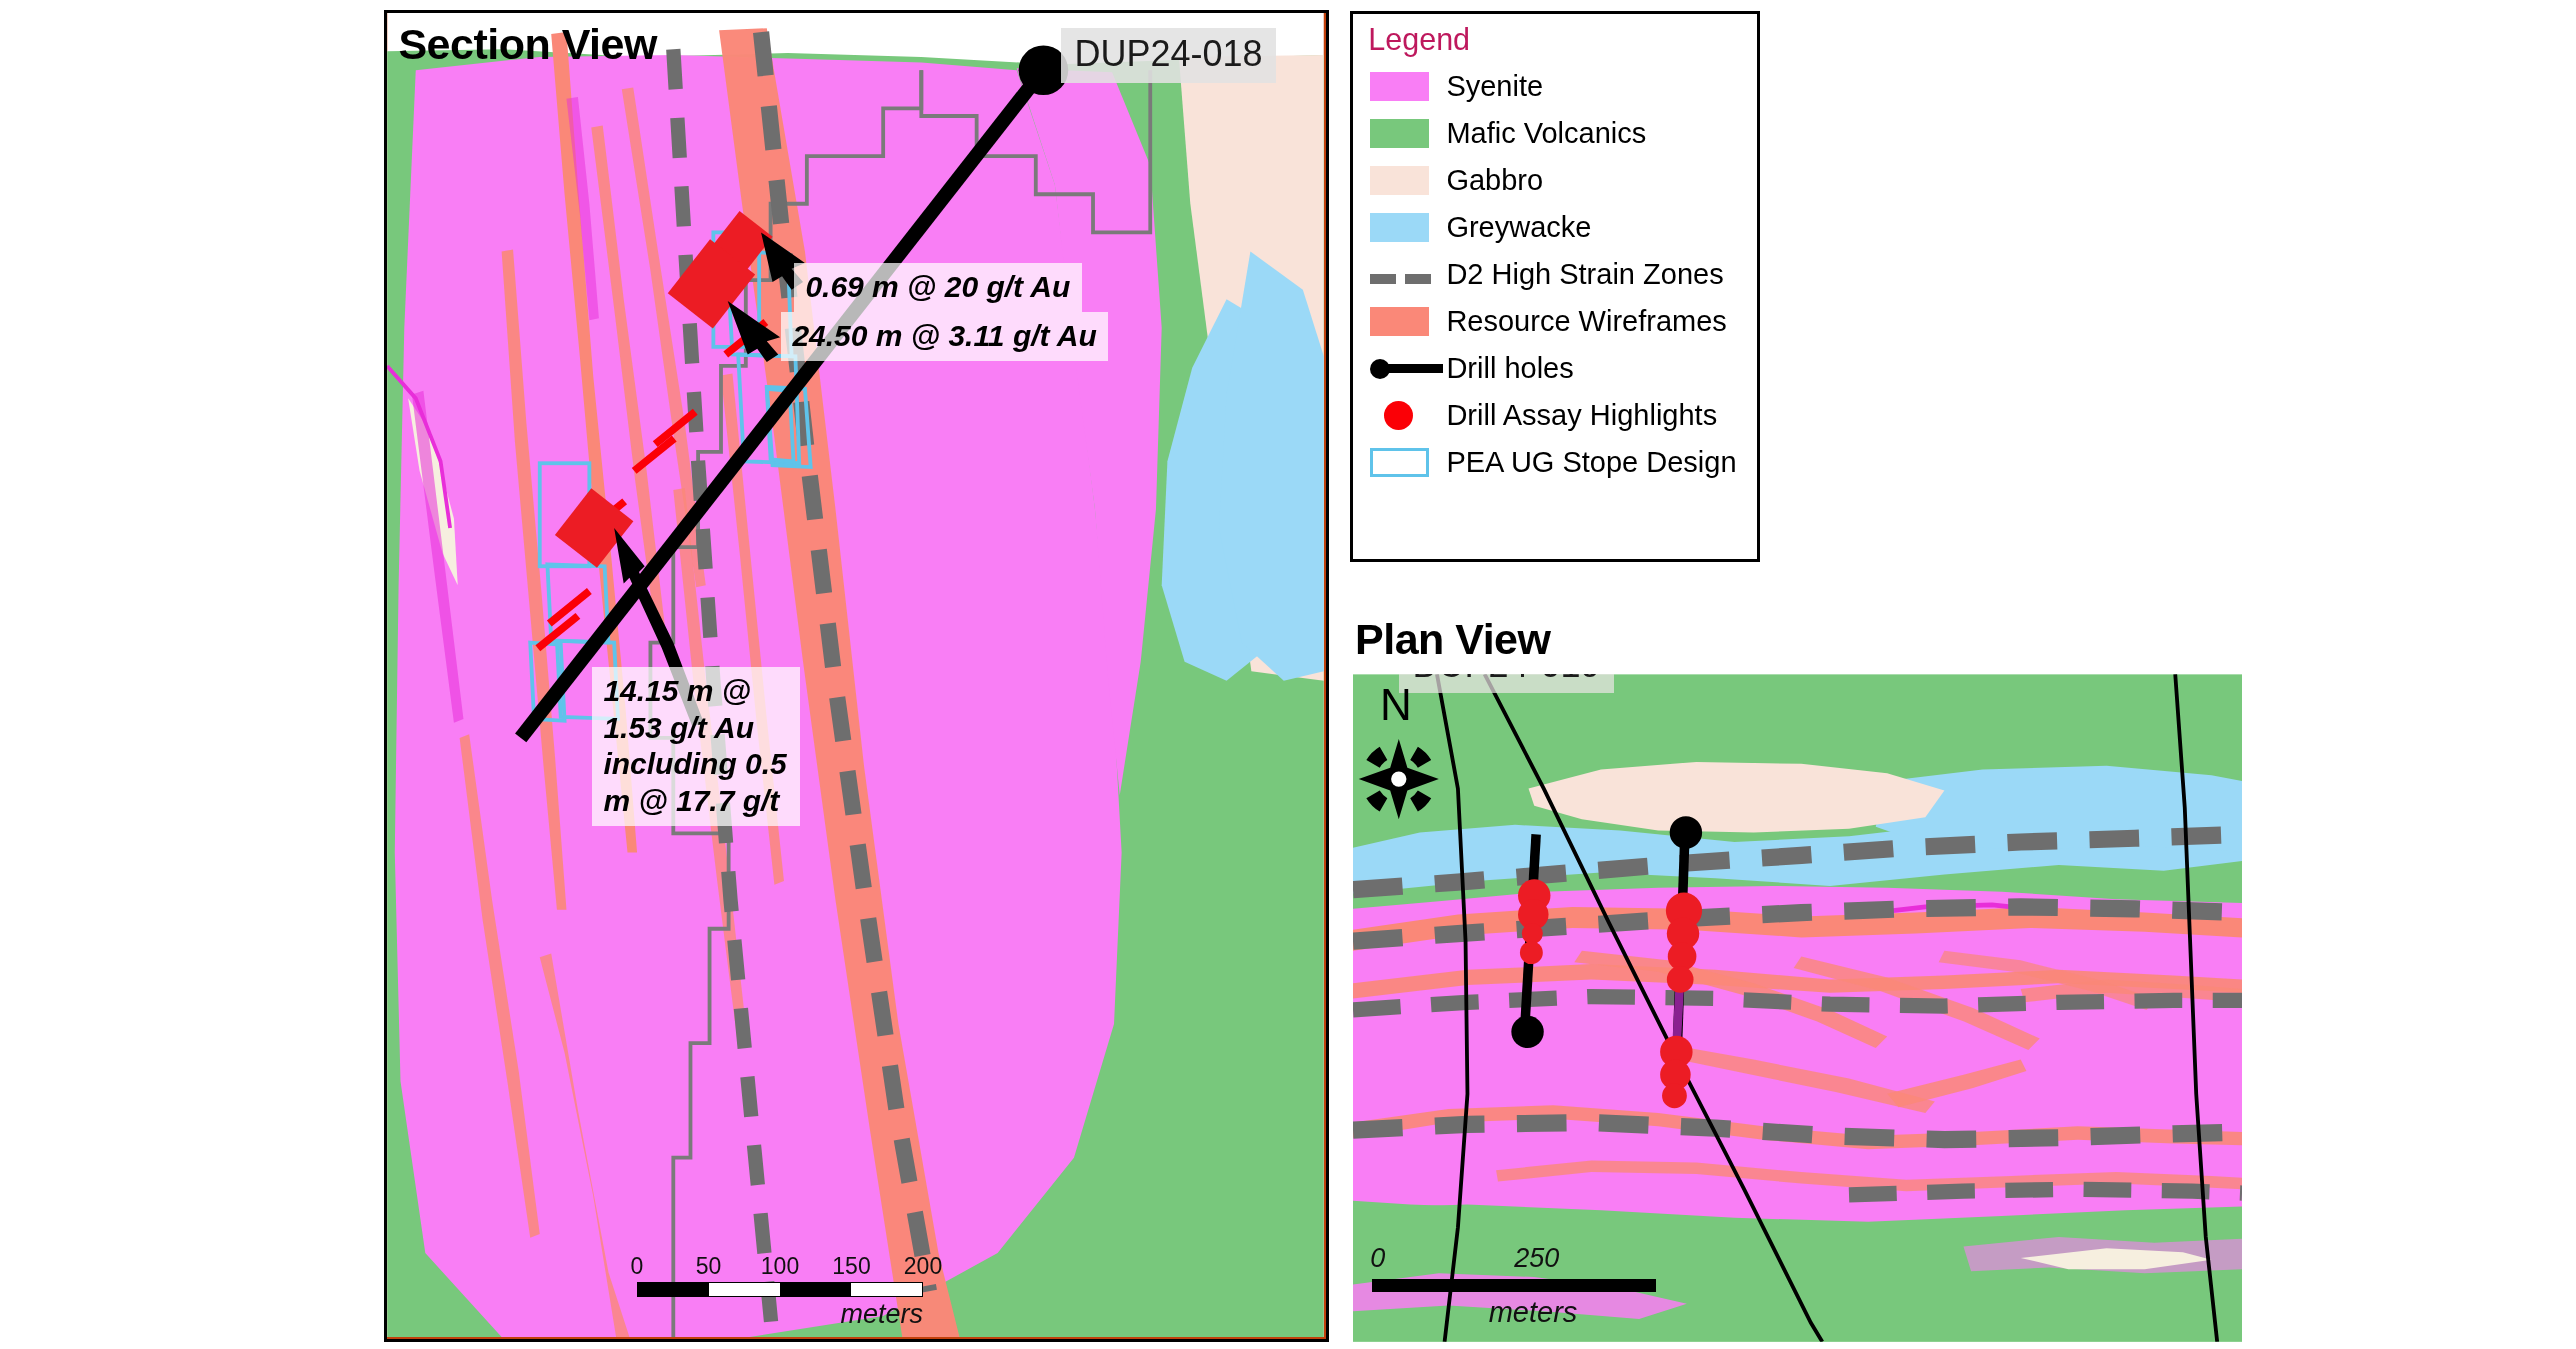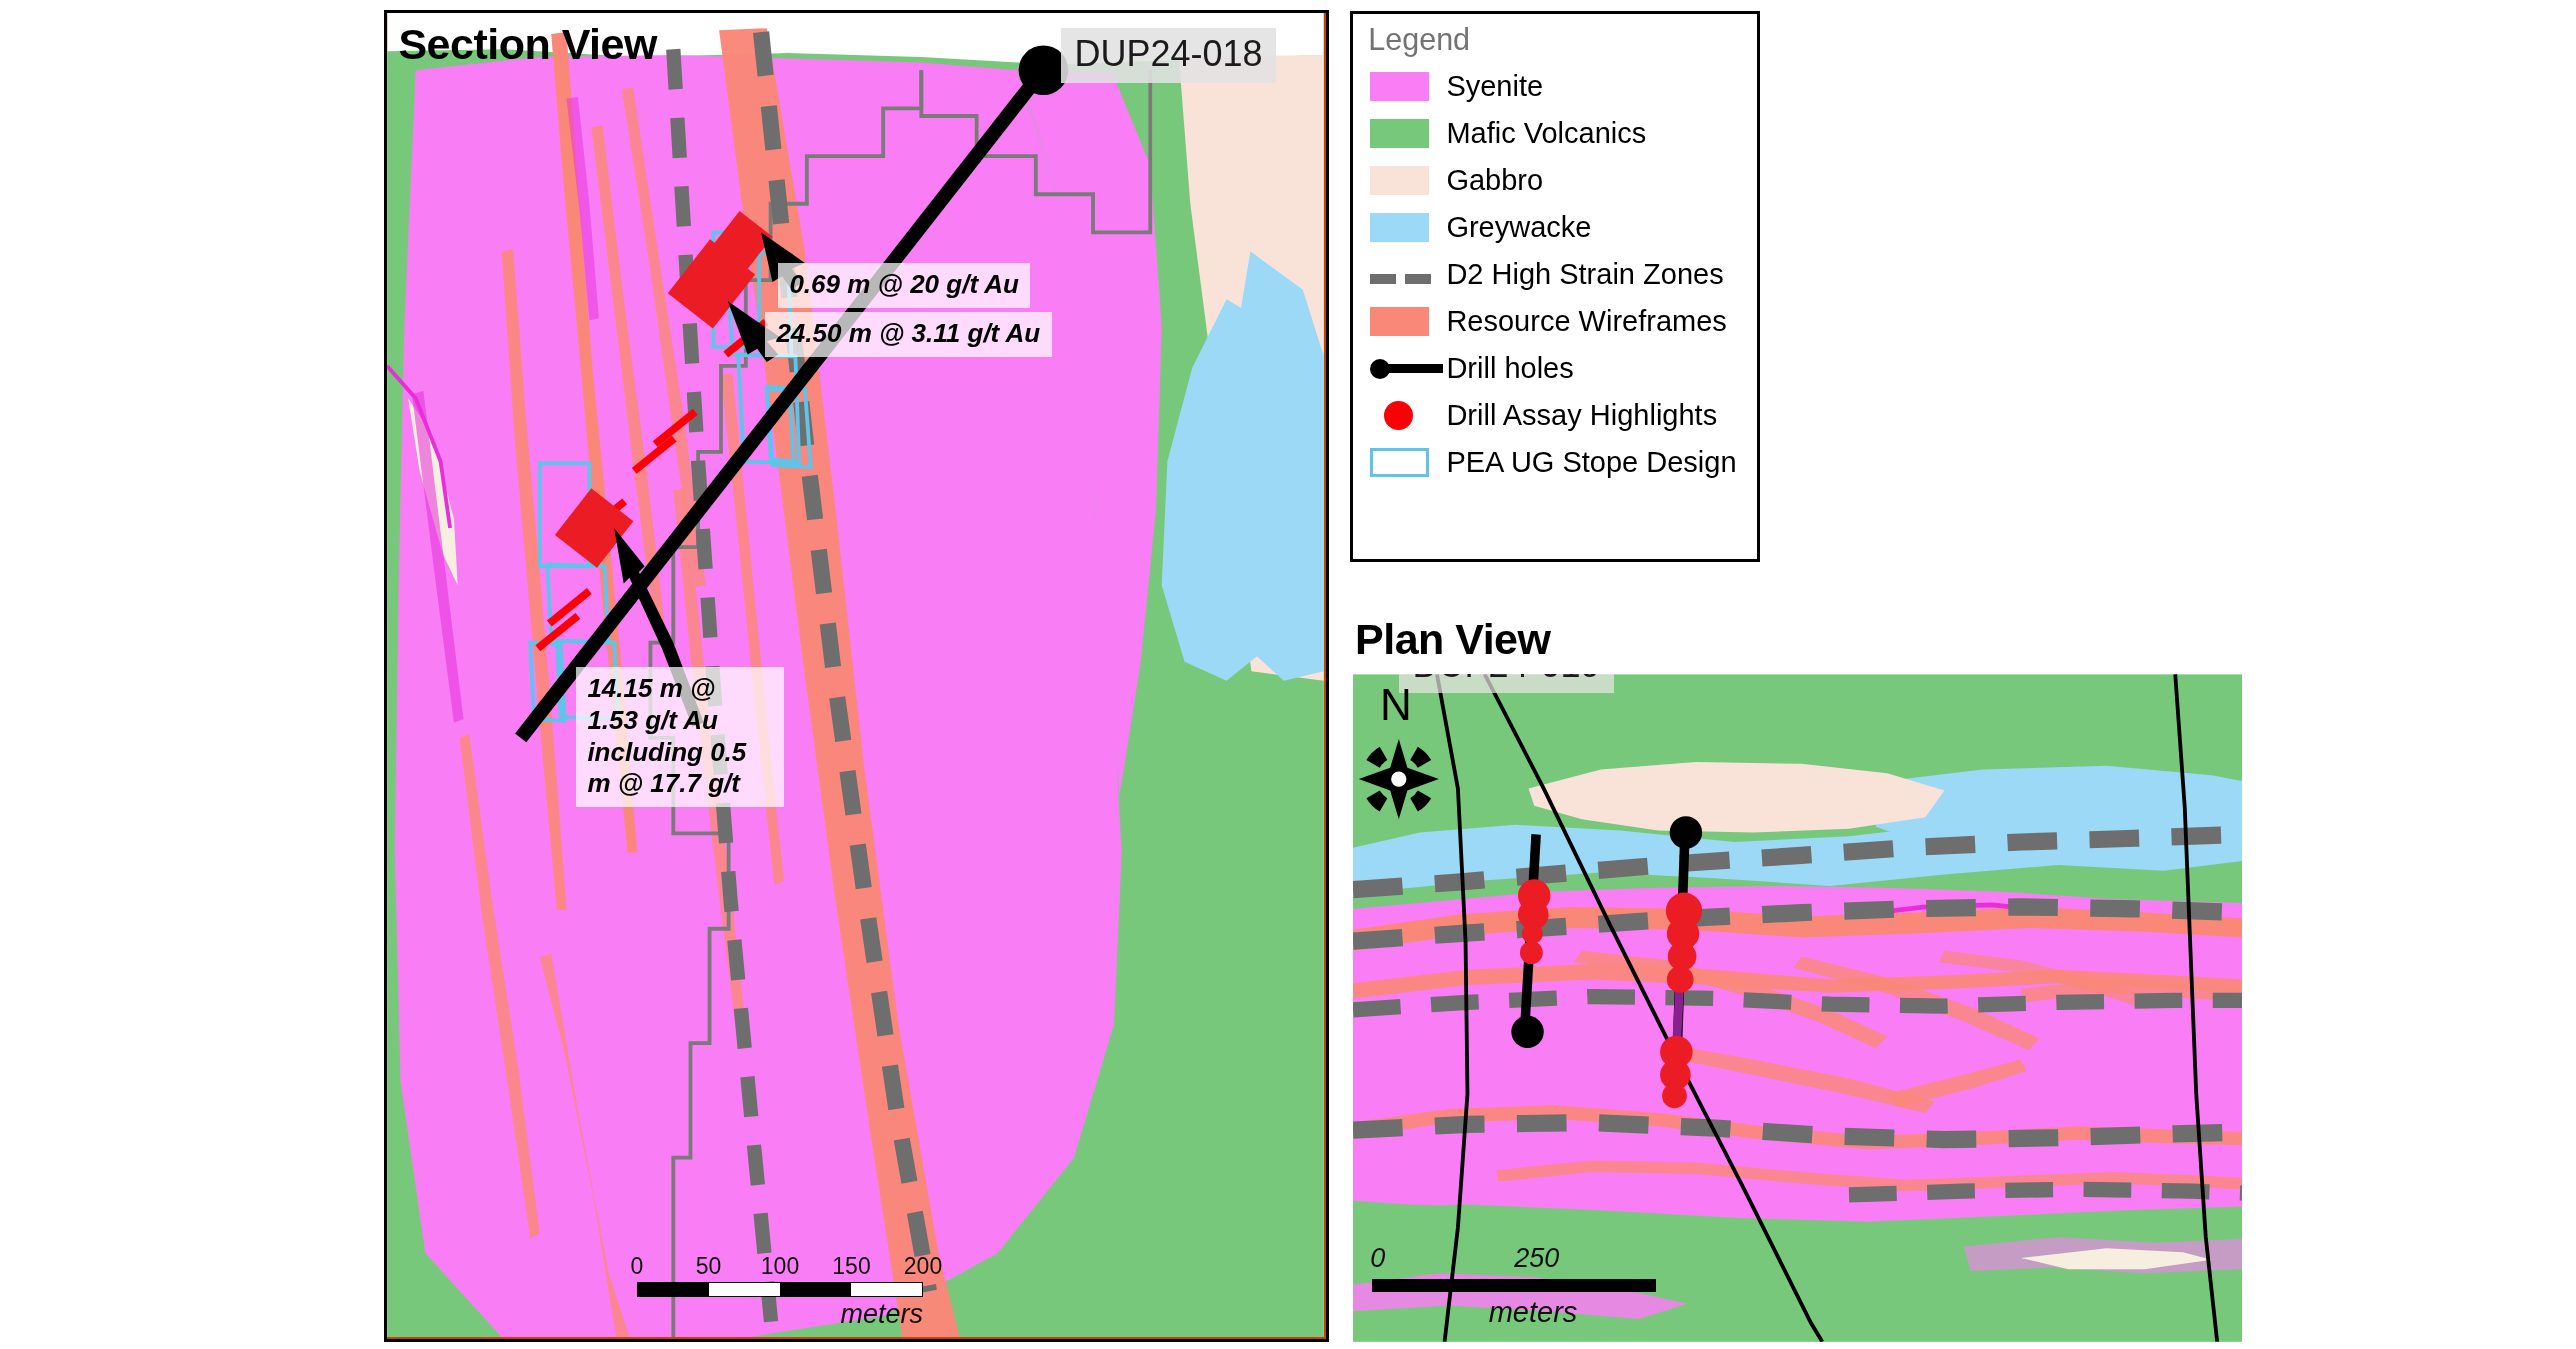--- a/index.html
+++ b/index.html
@@ -38,21 +38,21 @@
   
   #legend {
     position: absolute;
     left: 1350px; top: 11.4px;
     width: 410px; height: 551px;
     border: 3.8px solid #000;
     background: #ffffff;
     padding: 7.6px 9.5px 0 13.4px;
     z-index: 60;
   }
-  #legend-title { font-size: 30.5px; color: #737373; margin: 0 0 5.7px 1.9px; }
+  #legend-title { font-size: 30.5px; color: #be185d; margin: 0 0 5.7px 1.9px; }
   .legend-row {
     display: flex; align-items: center;
     height: 47px;
   }
   .legend-swatch-wrap {
     width: 80px; min-width: 80px;
     display: flex; align-items: center; justify-content: flex-start;
     padding-left: 3.8px;
   }
   .sw-box { width: 59px; height: 29px; }
@@ -81,29 +81,30 @@
     position: absolute;
     font-size: 36px;
     color: #1b1b1b;
     background: rgba(225,225,225,0.88);
     padding: 5.7px 13.4px 7.6px 13.4px;
     white-space: nowrap;
     z-index: 35;
   }
   .annot {
     position: absolute;
-    font-size: 26px;
+    font-size: 30px;
     font-style: italic;
     font-weight: bold;
     color: #000;
     background: rgba(255,255,255,0.72);
     padding: 6.7px 11.4px;
     white-space: nowrap;
     line-height: 1.22;
     z-index: 36;
+    margin-left: 16px;
   }
   .annot.multi { white-space: normal; width: 208px; }
 
   
   .scalebar { position: absolute; z-index: 38; }
   .sb-ticks { position: relative; height: 29px; }
   .sb-ticks span {
     position: absolute; top: 0;
     font-size: 23px; color: #111;
     transform: translateX(-50%);

